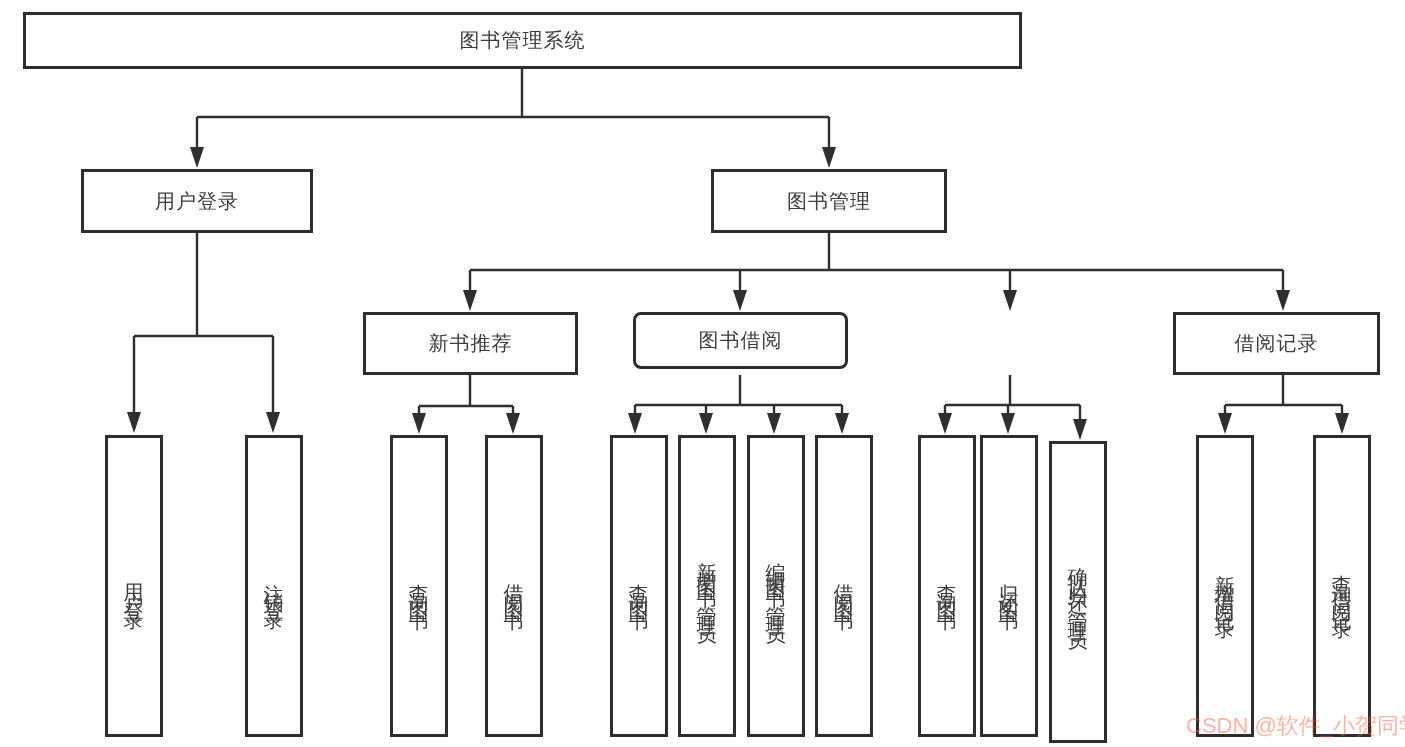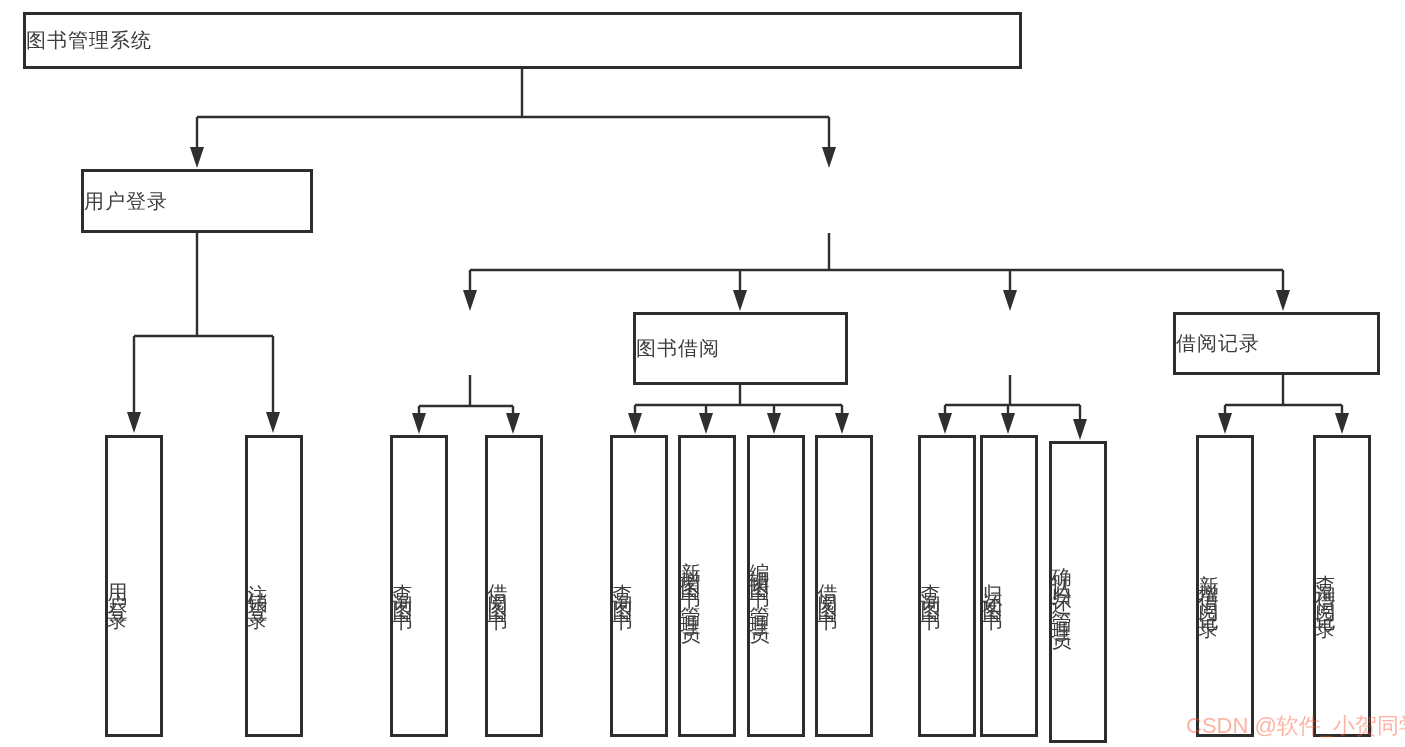--- a/index.html
+++ b/index.html
@@ -15,21 +15,21 @@
     background:#ffffff;
     font-family:"Liberation Sans","DejaVu Sans",sans-serif;
     overflow:hidden;
   }
   #wires{position:absolute;left:0;top:0;z-index:1;}
   .node{
     position:absolute;
     box-sizing:border-box;
     background:#ffffff;
     border:3px solid var(--box-border);
-    display:flex;align-items:center;justify-content:flex-start;
+    display:flex;align-items:center;justify-content:center;
     color:var(--text);
     z-index:2;
   }
   .hbox{font-size:20px;letter-spacing:1px;}
   .vbox{width:58px;top:435px;height:302px;}
   .vbox .vtext{
     writing-mode:vertical-rl;
     text-orientation:mixed;
     font-size:20px;
     letter-spacing:9px;
@@ -91,22 +91,28 @@
     </g>
   </svg>
 
   <div class="node hbox" style="left:23px;top:12px;width:999px;height:57px;">
     <span>图书管理系统</span>
   </div>
 
   <div class="node hbox" style="left:81px;top:169px;width:232px;height:64px;">
     <span>用户登录</span>
   </div>
+  <div class="node hbox" style="left:711px;top:169px;width:236px;height:64px;">
+    <span>图书管理</span>
+  </div>
 
-  <div class="node hbox" style="left:633px;top:312px;width:215px;height:73px;">
+  <div class="node hbox" style="left:363px;top:312px;width:215px;height:63px;">
+    <span>新书推荐</span>
+  </div>
+  <div class="node hbox" style="left:633px;top:312px;width:215px;height:57px;border-radius:8px;">
     <span>图书借阅</span>
   </div>
   <div class="node hbox" style="left:1173px;top:312px;width:207px;height:63px;">
     <span>借阅记录</span>
   </div>
 
   <div class="node vbox" style="left:105px;">
     <span class="vtext">用户登录</span>
   </div>
   <div class="node vbox" style="left:245px;">

